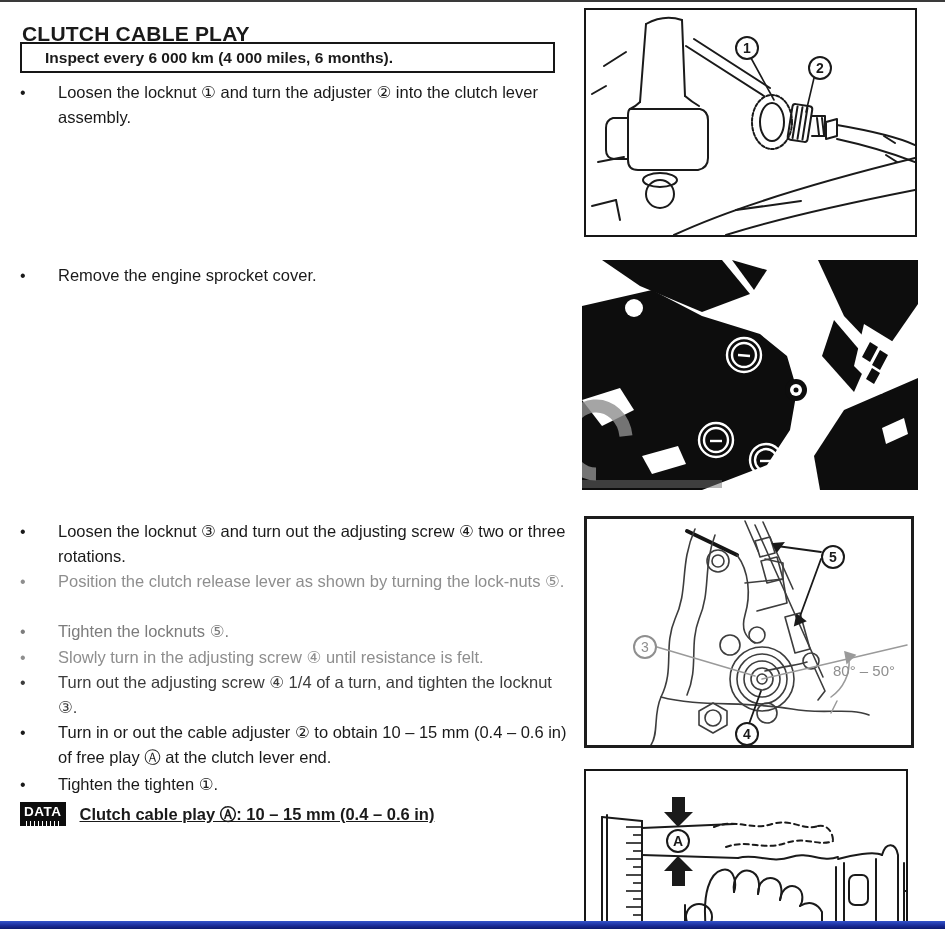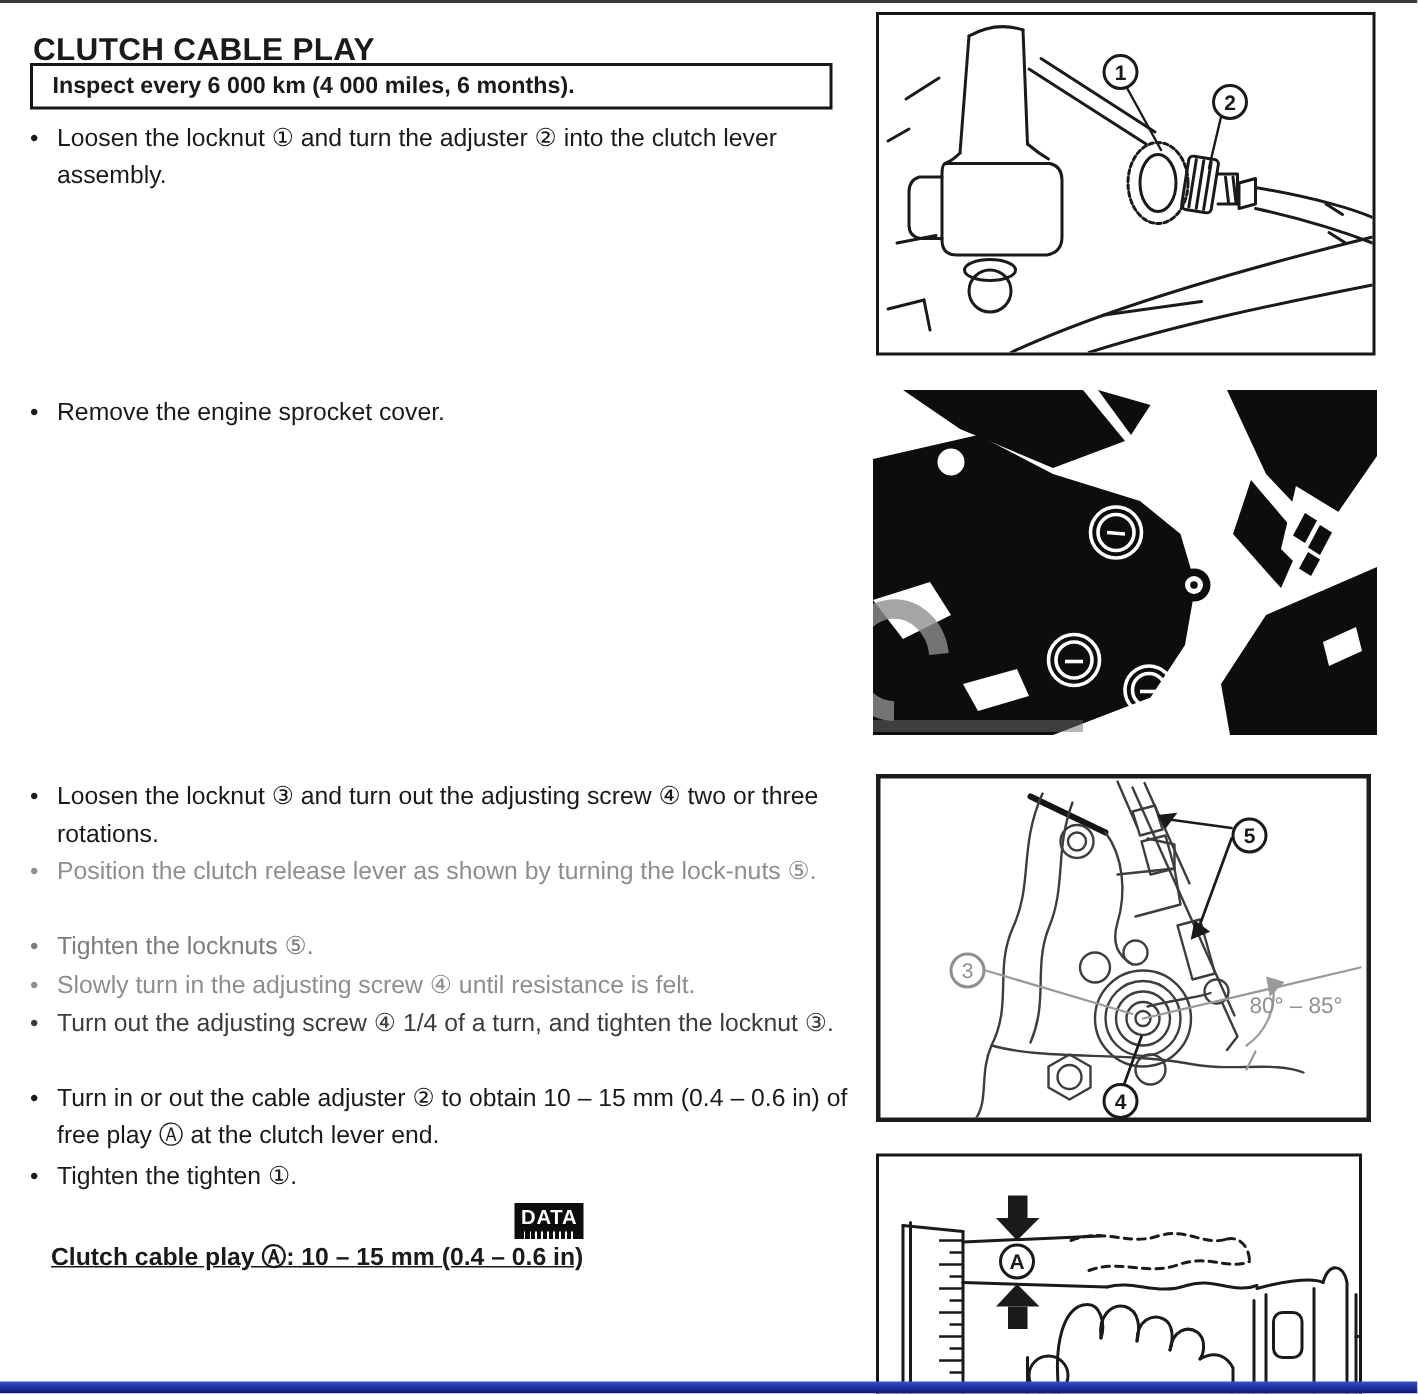--- a/index.html
+++ b/index.html
@@ -9,33 +9,33 @@
     color:#1a1a1a;overflow:hidden;
   }
   .abs{position:absolute;}
   
   .top-rule{left:0;top:0;width:945px;height:2px;background:#3a3a3a;}
   
   .page-title{left:22px;top:8px;font-size:21px;font-weight:700;letter-spacing:.2px;}
   
   .inspect-box{left:20px;top:42px;width:531px;height:27px;border:2px solid #161616;
     display:flex;align-items:center;}
-  .inspect-box span{font-size:15.5px;font-weight:700;padding-left:13px;}
+  .inspect-box span{font-size:15.5px;font-weight:700;padding-left:23px;}
   
   .bullet{left:20px;width:548px;display:flex;line-height:25px;font-size:16.5px;}
   .bullet .dot{width:18px;flex:0 0 18px;font-size:16px;}
-  .bullet .btext{flex:1;}
+  .bullet .btext{flex:1;margin-left:20px;}
   .tone-black{color:#1a1a1a;}
   .tone-gray{color:#8e8e8e;}
   .tone-gray2{color:#7c7c7c;}
   .tone-dim{color:#3c3c3c;}
   .b1{top:80px;} .b2{top:263px;} .b3{top:519px;} .b4{top:569px;} .b5{top:619px;}
   .b6{top:645px;} .b7{top:670px;} .b8{top:720px;} .b9{top:772px;}
   
-  .data-line{left:20px;top:802px;display:flex;align-items:flex-end;flex-direction:column;}
+  .data-line{left:20px;top:802px;display:flex;align-items:flex-start;}
   .data-badge{background:#0d0d0d;color:#ffffff;display:flex;flex-direction:column;
     align-items:center;padding:2px 4px 0 4px;}
   .data-badge .lbl{font-size:13.5px;font-weight:700;letter-spacing:.5px;line-height:16px;}
   .data-badge .ticks{width:34px;height:5px;margin-top:1px;
     background:repeating-linear-gradient(90deg,#ffffff 0 1px,#0d0d0d 1px 4px);}
   .data-spec{font-size:16.5px;font-weight:700;margin-left:14px;line-height:24px;text-decoration:underline;}
   
   .fig{background:#ffffff;}
   .fig1{left:584px;top:8px;width:329px;height:225px;border:2px solid #161616;}
   .fig2{left:582px;top:260px;width:336px;height:230px;}
@@ -239,21 +239,21 @@
       <path d="M234,33 L190,27"></path>
       <path d="M234,40 L212,100"></path>
       <path d="M162,205 L174,172"></path>
       <polygon points="186,25 196,24 190,32" fill="#1a1a1a"></polygon>
       <polygon points="210,96 218,102 208,106" fill="#1a1a1a"></polygon>
     </g>
   </svg>
   <span class="co" style="left:234px;top:26px;">5</span>
   <span class="co gray" style="left:46px;top:116px;">3</span>
   <span class="co" style="left:148px;top:203px;">4</span>
-  <span class="angle-label" style="left:246px;top:143px;">80° – 85°</span>
+  <span class="angle-label" style="left:246px;top:143px;">80° – 50°</span>
 </div>
 
 <div class="abs fig fig4">
   <svg width="320" height="158" viewBox="0 0 320 158">
     <g fill="none" stroke="#1a1a1a" stroke-width="2" stroke-linecap="round" stroke-linejoin="round">
       <path d="M16,46 L16,158"></path>
         <path d="M21,44 L21,158"></path>
         <path d="M56,50 L56,158"></path>
       <path d="M16,46 L56,50"></path>
       <path d="M56,57 L148,53"></path>

